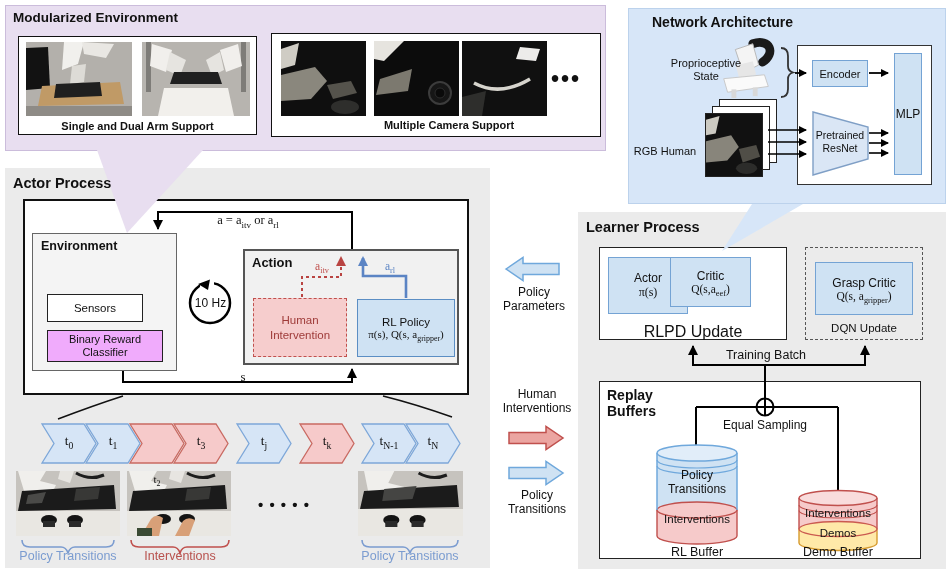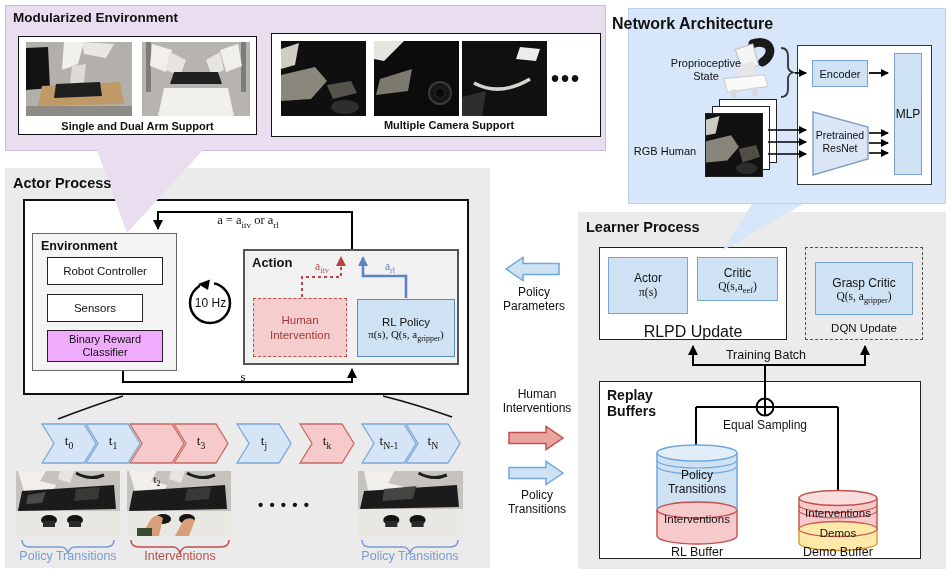--- a/index.html
+++ b/index.html
@@ -87,21 +87,21 @@
     <svg viewBox="0 0 85 75" preserveAspectRatio="none">
       <rect width="85" height="75" fill="#101010"></rect>
       <polygon points="58,6 78,8 74,20 54,18" fill="#edecea"></polygon>
       <path d="M12,42 Q38,56 68,38" stroke="#d6d4cd" stroke-width="3.5" fill="none"></path>
       <polygon points="0,56 24,50 20,75 0,75" fill="#2e2e2c"></polygon>
     </svg>
   </div>
   <div class="lbl bold z4" style="left:551px;top:66px;font-size:23px;letter-spacing:2px;">•••</div>
   <div class="lbl bold ctr z4" style="left:271px;top:119px;width:356px;font-size:11px;">Multiple Camera Support</div>
 
-  <div class="lbl bold z4" style="left:612px;top:14px;font-size:16px;">Network Architecture</div>
+  <div class="lbl bold z4" style="left:652px;top:14px;font-size:14px;">Network Architecture</div>
   <div class="lbl ctr z4" style="left:628px;top:57px;width:84px;font-size:11px;margin-left:36px;">Proprioceptive State</div>
   <div class="photo z1" style="left:714px;top:36px;width:64px;height:64px;background:transparent;">
     <svg viewBox="0 0 66 66">
       <path d="M40,8 C58,2 64,18 50,27" stroke="#1a1a1a" stroke-width="9" fill="none" stroke-linecap="round"></path>
       <polygon points="22,14 40,8 46,30 30,38" fill="#f4f4f4" stroke="#b8b8b8"></polygon>
       <rect x="24" y="28" width="18" height="14" fill="#e6e6e6" transform="rotate(-14 33 35)"></rect>
       <polygon points="10,44 52,40 56,52 14,58" fill="#fafafa" stroke="#c8c8c8"></polygon>
       <rect x="18" y="55" width="5" height="9" fill="#d8d8d8"></rect>
       <rect x="40" y="53" width="5" height="9" fill="#d8d8d8"></rect>
     </svg>
@@ -128,23 +128,20 @@
       <polygon points="0,28 26,22 34,34 22,48 0,50" fill="#88857b"></polygon>
       <polygon points="34,36 52,32 56,44 38,50" fill="#504e47"></polygon>
       <ellipse cx="42" cy="56" rx="11" ry="6" fill="#2c2c2a"></ellipse>
     </svg>
   </div>
 
   <div class="lbl bold z4" style="left:13px;top:175px;font-size:14.5px;">Actor Process</div>
   <div class="box whitebox z1" style="left:23px;top:199px;width:446px;height:196px;"></div>
   <div class="box z2" style="left:32px;top:233px;width:145px;height:138px;background:#f4f4f4;border:1.5px solid #666;"></div>
   <div class="lbl bold z4" style="left:41px;top:239px;font-size:12.5px;">Environment</div>
-  <div class="box flexc z2" style="left:47px;top:257px;width:116px;height:28px;background:#fff;border:1.3px solid #222;">
-    <span class="nowrap" style="font-size:11.5px;">Robot Controller</span>
-  </div>
   <div class="box flexc z2" style="left:47px;top:294px;width:96px;height:28px;background:#fff;border:1.3px solid #222;">
     <span class="nowrap" style="font-size:11.5px;">Sensors</span>
   </div>
   <div class="box flexc z2" style="left:47px;top:330px;width:116px;height:32px;background:#f0abfc;border:1.3px solid #222;">
     <span class="ctr" style="font-size:11px;line-height:1.15;">Binary Reward Classifier</span>
   </div>
   <div class="lbl ctr z4" style="left:192px;top:296px;width:37px;font-size:12px;">10 Hz</div>
 
   <div class="box z2" style="left:243px;top:249px;width:216px;height:116px;background:#f1f1f1;border:2px solid #555;"></div>
   <div class="lbl bold z4" style="left:252px;top:255px;font-size:13px;">Action</div>
@@ -224,21 +221,21 @@
   <div class="lbl ctr z4" style="left:498px;top:285px;width:72px;font-size:12px;">Policy Parameters</div>
   <div class="lbl ctr z4" style="left:496px;top:387px;width:82px;font-size:12px;">Human Interventions</div>
   <div class="lbl ctr z4" style="left:498px;top:488px;width:78px;font-size:12px;">Policy Transitions</div>
 
   <div class="lbl bold z4" style="left:586px;top:219px;font-size:14.5px;">Learner Process</div>
   <div class="box z1" style="left:599px;top:247px;width:188px;height:93px;background:#fff;border:1.5px solid #222;"></div>
   <div class="box bluebox flexc z2" style="left:608px;top:257px;width:80px;height:57px;">
     <span style="font-size:12px;">Actor</span>
     <span class="serif" style="font-size:12px;">π(s)</span>
   </div>
-  <div class="box bluebox flexc z2" style="left:697px;top:257px;width:81px;height:44px;">
+  <div class="box bluebox flexc z2" style="left:670px;top:257px;width:81px;height:50px;">
     <span style="font-size:12px;">Critic</span>
     <span class="serif nowrap" style="font-size:11.5px;"><span>Q(s,a</span><sub>eef</sub><span>)</span></span>
   </div>
   <div class="lbl ctr z4" style="left:599px;top:322px;width:188px;font-size:16px;">RLPD Update</div>
   <div class="box z1" style="left:805px;top:247px;width:118px;height:93px;border:1.5px dashed #555;"></div>
   <div class="box bluebox flexc z2" style="left:815px;top:262px;width:98px;height:53px;">
     <span class="nowrap" style="font-size:12px;">Grasp Critic</span>
     <span class="serif nowrap" style="font-size:11.5px;"><span>Q(s, a</span><sub>gripper</sub><span>)</span></span>
   </div>
   <div class="lbl ctr z4" style="left:805px;top:322px;width:118px;font-size:11.5px;">DQN Update</div>

